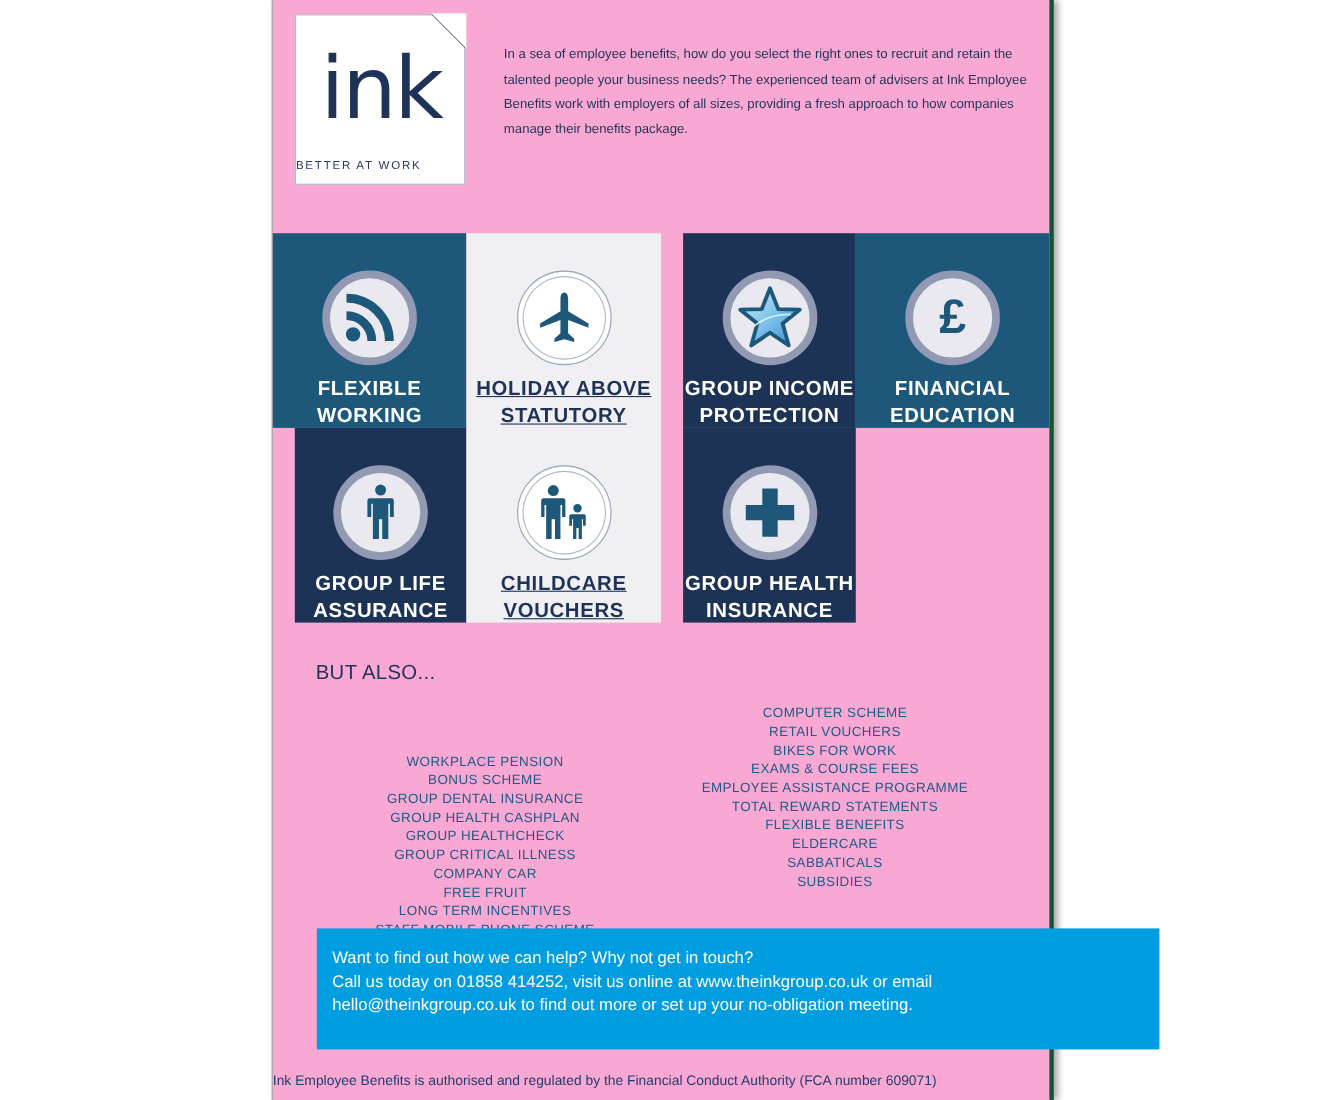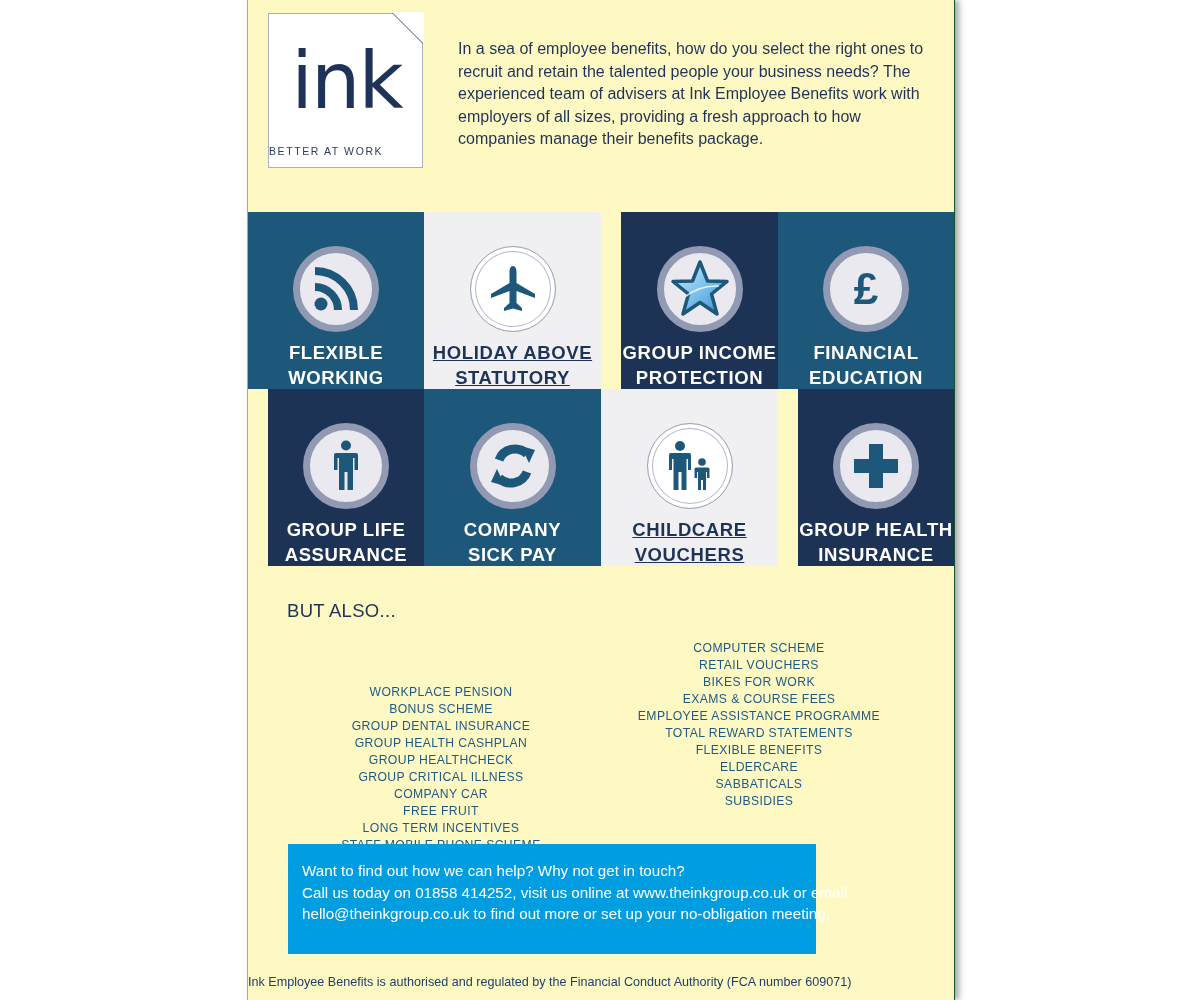--- a/index.html
+++ b/index.html
@@ -2,21 +2,21 @@
 <html><head>
 <meta charset="utf-8">
 <style>
   html, body { margin: 0; padding: 0; }
   body {
     width: 1200px; height: 1000px; background: #ffffff; position: relative; overflow: hidden;
     font-family: "Liberation Sans", "DejaVu Sans", sans-serif;
   }
   .page {
     position: absolute; left: 247px; top: 0; width: 706px; height: 1000px;
-    background: #fef9c3; border-left: 1px solid #a8a8a8; border-right: 1px solid #14532d;
+    background: #f9a8d4; border-left: 1px solid #a8a8a8; border-right: 4px solid #14532d;
     box-shadow: 4px 0 6px rgba(0,0,0,0.35);
   }
   
   .logo {
     position: absolute; left: 20px; top: 13px; width: 155px; height: 155px;
     border: 1px solid #a9b0c4; background: #fff; box-sizing: border-box;
   }
   .logo .fold {
     position: absolute; right: -1px; top: -1px; width: 0; height: 0;
     border-left: 31px solid transparent; border-top: 31px solid #3f4c74;
@@ -30,21 +30,21 @@
     position: absolute; left: 10px; top: 22px; width: 135px; text-align: center;
     font-family: "DejaVu Sans", sans-serif; font-size: 78px; font-weight: normal;
     color: #1f3358; letter-spacing: -2px; line-height: 90px;
   }
   .logo .tag {
     position: absolute; left: 0; bottom: 10px; width: 100%; text-align: left;
     font-size: 10.5px; letter-spacing: 1.6px; color: #2b3b60;
   }
   .intro {
     position: absolute; left: 210px; top: 38px; width: 480px;
-    font-size: 16px; line-height: 22.5px; color: #1f3358;
+    font-size: 12px; line-height: 22.5px; color: #1f3358;
   }
   
   .grid {
     position: absolute; left: 0; top: 212px; width: 706px; height: 354px;
     display: grid; grid-template-columns: 176px 177px 177px 176px; grid-template-rows: 177px 177px;
   }
   .tile { position: relative; overflow: hidden; }
   .tile.c-mid { background: #1d587a; }
   .tile.c-dark { background: #1d3356; margin-left: 20px; }
   .tile.c-light { background: #f0f0f2; }
@@ -70,21 +70,21 @@
   }
   .also-col {
     position: absolute; top: 640px; text-align: center; font-size: 12.2px; line-height: 17px;
     color: #1d5a86; letter-spacing: 0.4px;
   }
   .also-col.left { left: 60px; width: 266px; margin-top: 44px; }
   .also-col.right { left: 376px; width: 270px; }
   .also-col div { white-space: nowrap; }
   
   .cta {
-    position: absolute; left: 40px; top: 844px; width: 528px; height: 110px;
+    position: absolute; left: 40px; top: 844px; width: 766px; height: 110px;
     background: #009ee0; color: #ffffff; box-sizing: border-box; padding: 16px 14px;
     font-size: 15.2px; line-height: 21.5px;
   }
   .cta div { white-space: nowrap; }
   .footer {
     position: absolute; left: 0; top: 975px; font-size: 12.6px; color: #1d3e6e; white-space: nowrap;
   }
 </style>
 </head>
 <body>
@@ -164,34 +164,20 @@
           <circle cx="15" cy="5.5" r="5" fill="#1d587a"></circle>
           <path d="M5 13 L25 13 Q27 13 27 15 L27 30 L23.5 30 L23.5 18 L22 18 L22 50 L16.5 50 L16.5 32 L13.5 32 L13.5 50 L8 50 L8 18 L6.5 18 L6.5 30 L3 30 L3 15 Q3 13 5 13 Z" fill="#1d587a"></path>
         </svg>
       </div>
       <div class="label">
         <span>GROUP LIFE</span>
           <span>ASSURANCE</span>
       </div>
     </div>
 
-    <div class="tile c-mid">
-      <div class="disc">
-        <svg width="56" height="56" viewBox="0 0 56 56">
-          <path d="M14 22 A17 17 0 0 1 42 16" fill="none" stroke="#1d587a" stroke-width="9"></path>
-          <path d="M36 8 L50 12 L44 25 Z" fill="#1d587a"></path>
-          <path d="M42 34 A17 17 0 0 1 14 40" fill="none" stroke="#1d587a" stroke-width="9"></path>
-          <path d="M20 48 L6 44 L12 31 Z" fill="#1d587a"></path>
-        </svg>
-      </div>
-      <div class="label">
-        <span>COMPANY</span>
-          <span>SICK PAY</span>
-      </div>
-    </div>
 
     <div class="tile c-light">
       <div class="disc">
         <svg width="48" height="52" viewBox="0 0 48 52">
           <circle cx="14" cy="6" r="5" fill="#1d587a"></circle>
           <path d="M5 13 L23 13 Q25 13 25 15 L25 30 L22 30 L22 19 L20.5 19 L20.5 50 L15.5 50 L15.5 32 L12.5 32 L12.5 50 L7.5 50 L7.5 19 L6 19 L6 30 L3 30 L3 15 Q3 13 5 13 Z" fill="#1d587a"></path>
           <circle cx="36" cy="22" r="3.8" fill="#1d587a"></circle>
           <path d="M30 27.5 L42 27.5 Q43.5 27.5 43.5 29 L43.5 38 L41 38 L41 32 L40 32 L40 50 L37 50 L37 40 L35 40 L35 50 L32 50 L32 32 L31 32 L31 38 L28.5 38 L28.5 29 Q28.5 27.5 30 27.5 Z" fill="#1d587a"></path>
         </svg>
       </div>

